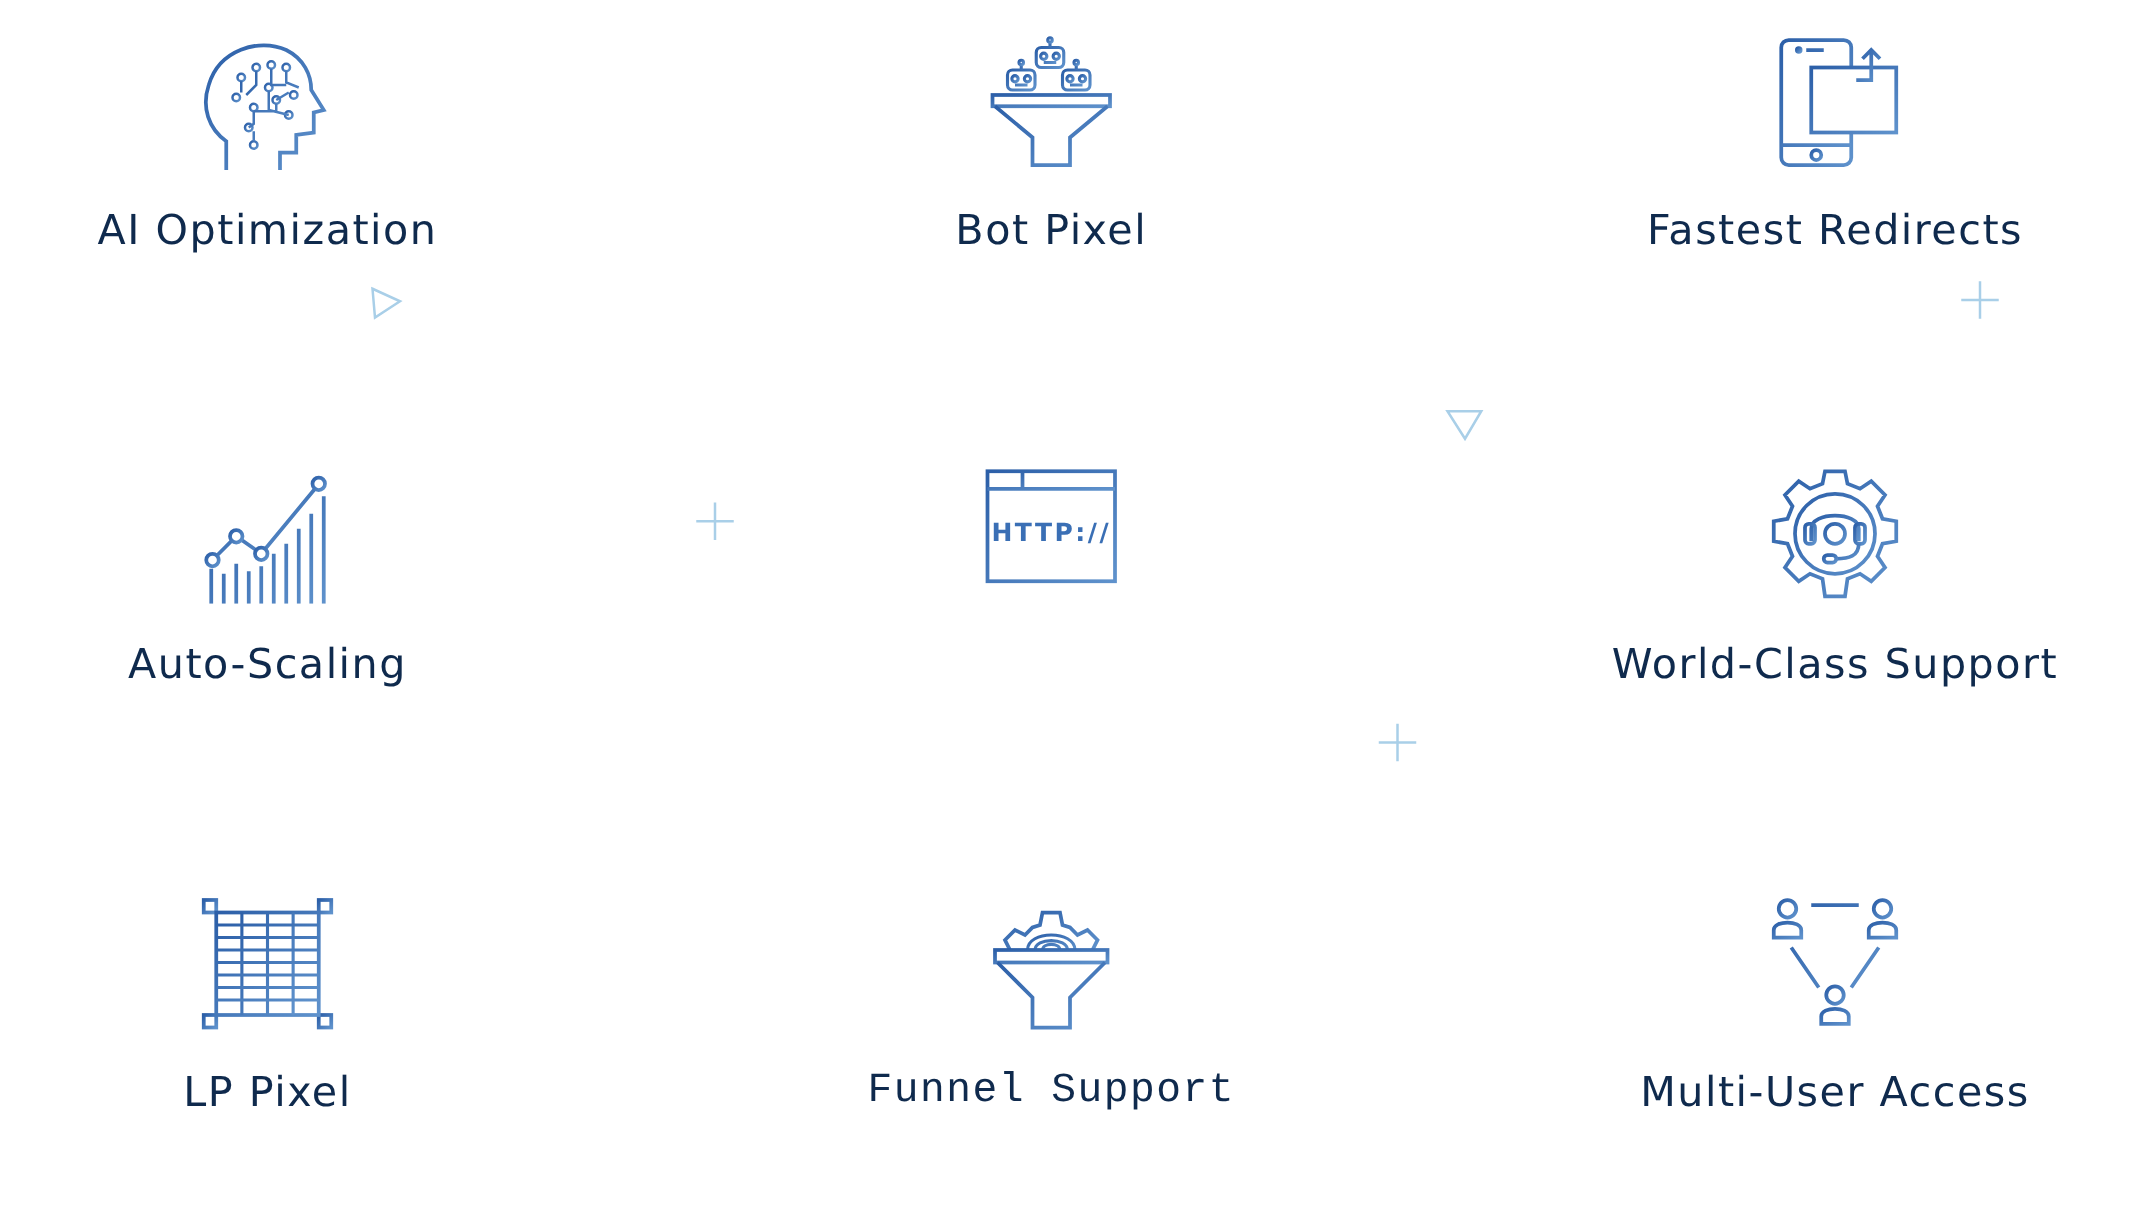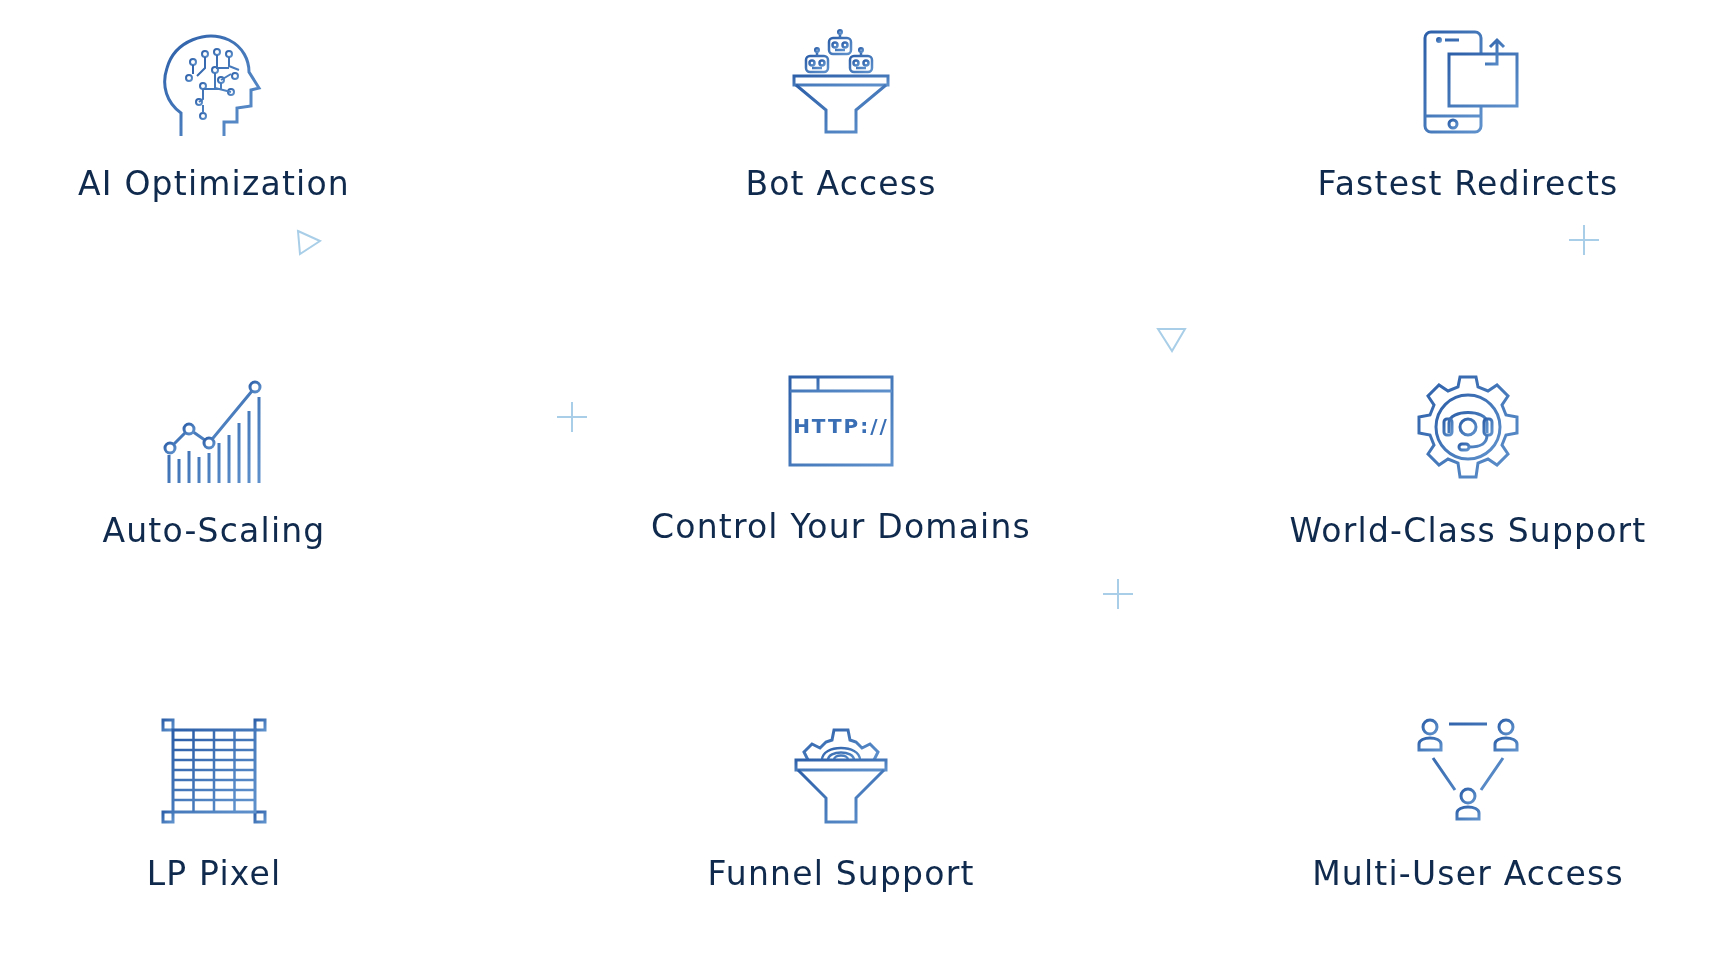--- a/index.html
+++ b/index.html
@@ -60,21 +60,21 @@
         <circle cx="31" cy="22" r="1.8"></circle>
       <rect x="64" y="28" width="22" height="16" rx="4"></rect>
         <circle cx="70" cy="35" r="2.5"></circle>
         <circle cx="80" cy="35" r="2.5"></circle>
         <path d="M70 40 H80 M75 28 V23"></path>
         <circle cx="75" cy="22" r="1.8"></circle>
     </g>
     <rect x="8" y="48" width="94" height="9"></rect>
     <path d="M10 57 L40 82 V104 H70 V82 L100 57"></path>
   </svg>
-  <span class="label" style="top:136px;">Bot Access</span>
+  <span class="label" style="top:136px;">Bot Pixel</span>
 </div>
 
 <div class="feature" style="left:1188px; top:28px;">
   <svg class="icon" viewBox="0 0 110 110" fill="none" stroke="url(#g)" stroke-width="3">
     <rect x="12" y="4" width="56" height="100" rx="6"></rect>
     <path d="M12 88 H68 M32 12 H46"></path>
       <circle cx="26" cy="12" r="1.5"></circle>
       <circle cx="40" cy="96" r="4"></circle>
     <rect x="36" y="26" width="68" height="52" fill="#fff"></rect>
     <path d="M36 70 H104 M54 70 V70"></path>
@@ -97,21 +97,20 @@
   <span class="label" style="top:138px;">Auto-Scaling</span>
 </div>
 
 <div class="feature" style="left:561px; top:369px;">
   <svg class="icon" viewBox="0 0 110 110" fill="none" stroke="url(#g)" stroke-width="3">
     <rect x="4" y="8" width="102" height="88"></rect>
     <path d="M4 22 H106 M32 8 V22"></path>
     <path d="M12 15 H14 M18 15 H20 M24 15 H26 M40 15 H98" stroke-width="2.5"></path>
     <text x="55" y="64" text-anchor="middle" font-family="DejaVu Sans, sans-serif" font-weight="bold" font-size="20" fill="#3a6fb5" stroke="none" letter-spacing="2">HTTP://</text>
   </svg>
-  <span class="label" style="top:138px;">Control Your Domains</span>
 </div>
 
 <div class="feature" style="left:1188px; top:373px;">
   <svg class="icon" viewBox="0 0 110 110" fill="none" stroke="url(#g)" stroke-width="3">
     <path d="M47 4 H63 L65 14 L75 18 L84 12 L95 23 L89 32 L93 42 L104 44 V60 L93 62 L89 72 L95 81 L84 92 L75 86 L65 90 L63 104 H47 L45 90 L35 86 L26 92 L15 81 L21 72 L17 62 L6 60 V44 L17 42 L21 32 L15 23 L26 12 L35 18 L45 14 Z"></path>
     <circle cx="55" cy="54" r="32"></circle>
     <path d="M36 60 V50 C36 36 74 36 74 50 V60"></path>
     <rect x="31" y="46" width="8" height="16" rx="3"></rect>
       <rect x="71" y="46" width="8" height="16" rx="3"></rect>
     <circle cx="55" cy="54" r="8"></circle>
@@ -136,21 +135,21 @@
 
 <div class="feature" style="left:561px; top:716px;">
   <svg class="icon" viewBox="0 0 110 110" fill="none" stroke="url(#g)" stroke-width="3">
     <path d="M22 44 L18 36 L26 28 L34 32 L40 26 L46 24 L48 14 H62 L64 24 L70 26 L76 32 L84 28 L92 36 L88 44"></path>
     <path d="M36 44 C36 28 74 28 74 44 M42 44 C42 34 68 34 68 44 M48 44 C48 38 62 38 62 44" stroke-width="2.5"></path>
     <rect x="10" y="44" width="90" height="10"></rect>
     <path d="M14 49 H46 M54 49 H96" stroke-width="2"></path>
     <path d="M12 54 L40 82 V106 H70 V82 L98 54"></path>
     <path d="M48 74 H62" stroke-width="2.5"></path>
   </svg>
-  <span class="label" style="top:138px;">Funnel Support</span>
+  <span class="label" style="top:138px;font-family:Liberation Mono, monospace;">Funnel Support</span>
 </div>
 
 <div class="feature" style="left:1188px; top:716px;">
   <svg class="icon" viewBox="0 0 110 110" fill="none" stroke="url(#g)" stroke-width="3">
     <circle cx="17" cy="11" r="7"></circle>
       <path d="M6 34 V28 C6 20 28 20 28 28 V34 Z"></path>
     <circle cx="93" cy="11" r="7"></circle>
       <path d="M82 34 V28 C82 20 104 20 104 28 V34 Z"></path>
     <circle cx="55" cy="80" r="7"></circle>
       <path d="M44 103 V97 C44 89 66 89 66 97 V103 Z"></path>

